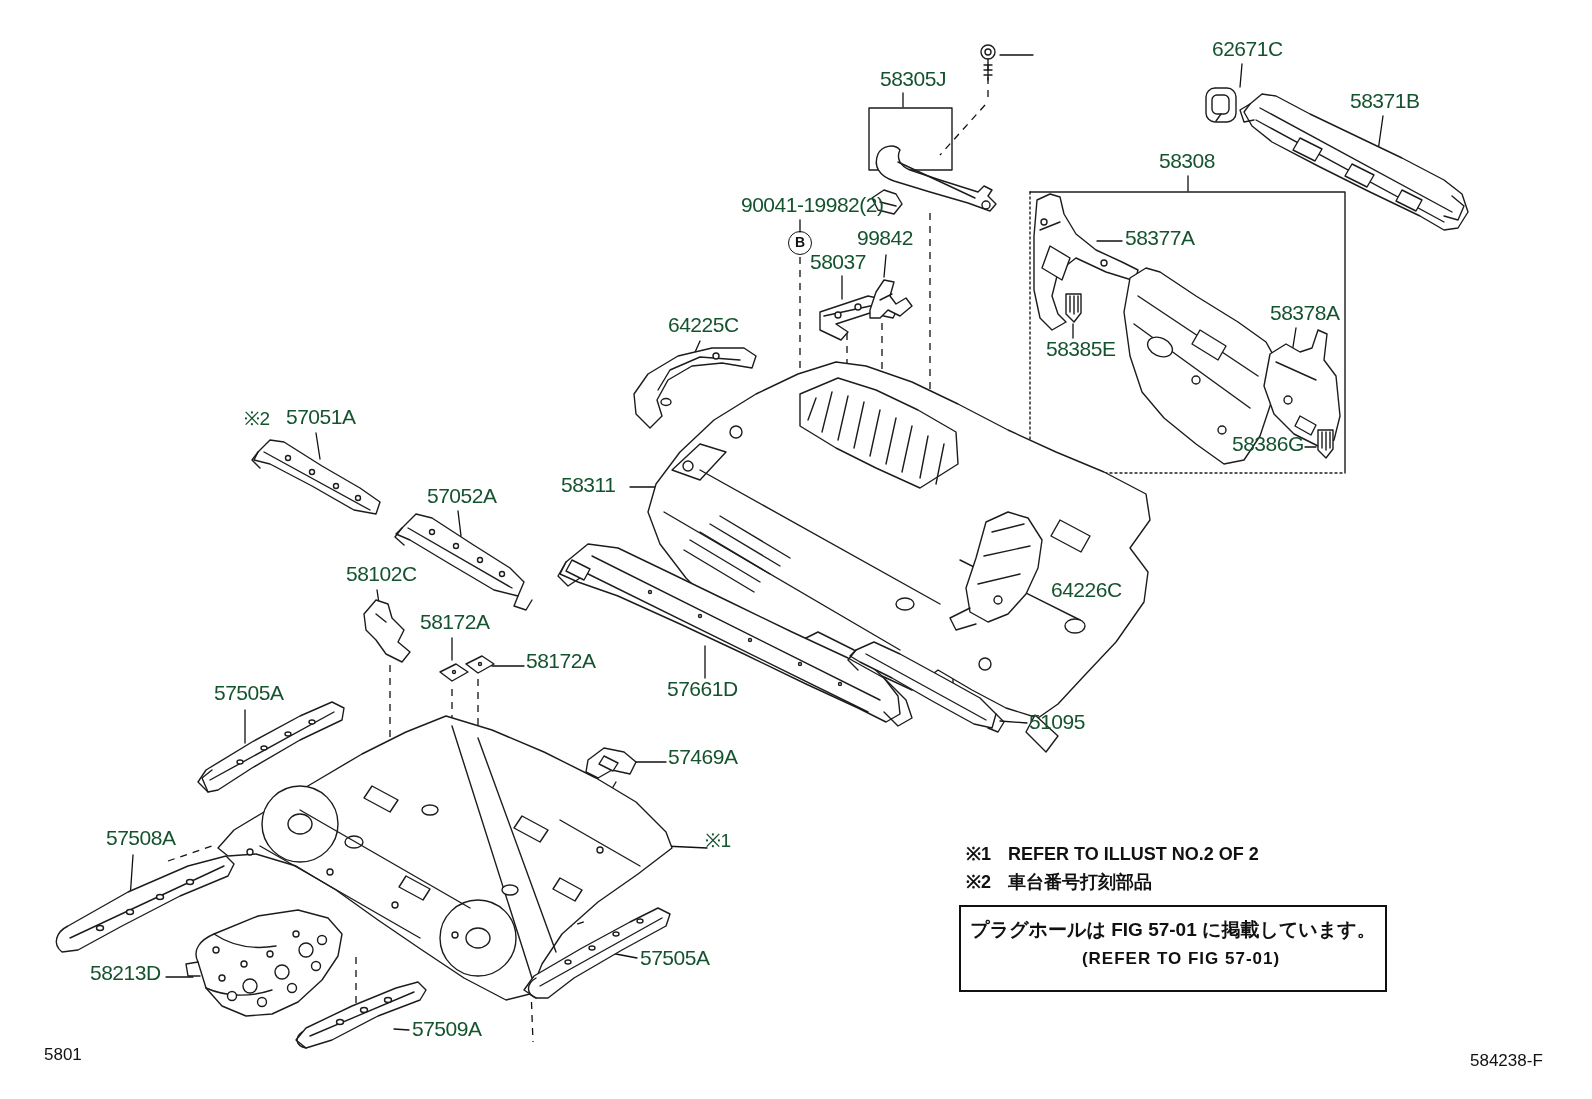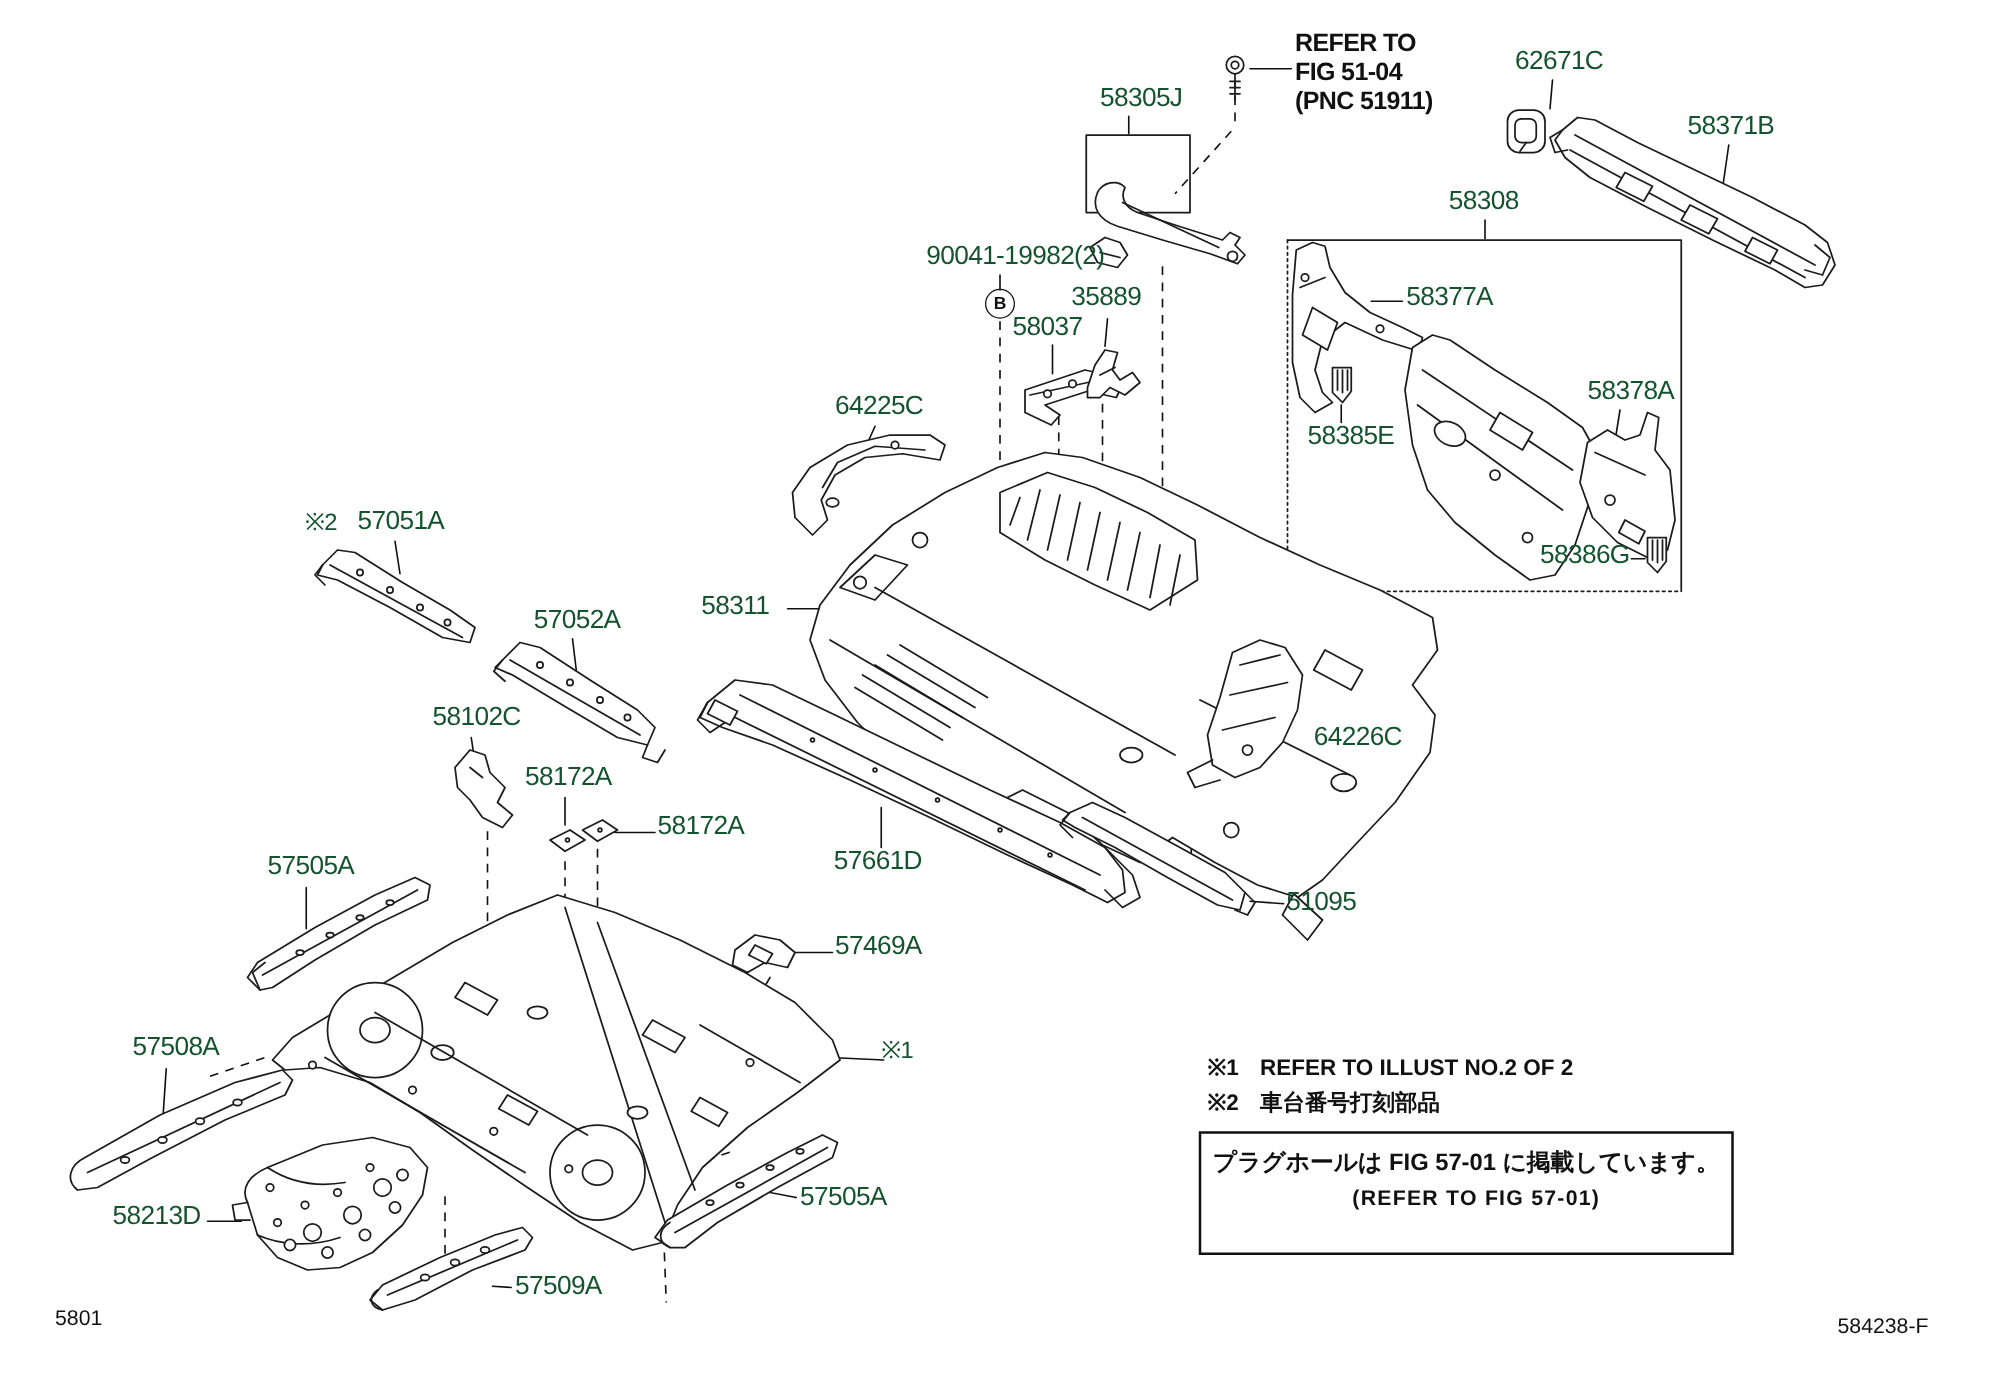--- a/index.html
+++ b/index.html
@@ -10,21 +10,21 @@
            white-space:pre;line-height:1;color:#14532d;}
   .callout.small{font-size:19px;}
   .refer{position:absolute;left:1036px;top:24px;font-weight:bold;font-size:20px;
          line-height:23px;white-space:pre-line;letter-spacing:-0.5px;}
   .bmark{position:absolute;left:788px;top:231px;width:22px;height:22px;
          border:1.6px solid #111;border-radius:50%;text-align:center;
          line-height:21px;font-size:14px;font-weight:bold;}
   .notes{position:absolute;left:966px;top:843px;font-size:18px;font-weight:bold;}
   .note-row{display:flex;margin-bottom:5px;line-height:1.25;}
   .note-mark{width:42px;}
-  .plug-box{position:absolute;left:959px;top:905px;width:428px;height:99px;
+  .plug-box{position:absolute;left:959px;top:905px;width:428px;height:87px;
             border:2px solid #111;text-align:center;box-sizing:border-box;}
   .plug-line1{margin-top:10px;font-size:19px;font-weight:bold;}
   .plug-line2{margin-top:6px;font-size:17px;font-weight:bold;letter-spacing:1px;margin-left:16px;}
   .footer-left{position:absolute;left:44px;top:1045px;font-size:17px;}
   .footer-right{position:absolute;left:1470px;top:1051px;font-size:17px;text-align:right;}
 </style>
 </head>
 <body>
 
 <div class="canvas">
@@ -291,32 +291,29 @@
       <ellipse cx="568" cy="962" rx="3" ry="2"></ellipse>
           <ellipse cx="592" cy="948" rx="3" ry="2"></ellipse>
           <ellipse cx="616" cy="934" rx="3" ry="2"></ellipse>
           <ellipse cx="640" cy="921" rx="3" ry="2"></ellipse>
       <path d="M536,998 c-10,-4 -10,-14 0,-20" fill="none"></path>
     </g>
 
   </g>
 </svg>
 
-<div class="refer">REFER TO
-FIG 51-04
-(PNC 51911)</div>
 <span class="bmark">B</span>
 
 <div id="callouts">
       <span class="callout" style="left: 880px; top: 68px; text-align: right;">58305J</span>
       <span class="callout" style="left: 1212px; top: 38px;">62671C</span>
       <span class="callout" style="left: 1350px; top: 90px;">58371B</span>
       <span class="callout" style="left: 1159px; top: 150px;">58308</span>
       <span class="callout" style="left: 741px; top: 194px;">90041-19982(2)</span>
-      <span class="callout" style="left: 857px; top: 227px;">35889</span>
+      <span class="callout" style="left: 857px; top: 227px;">99842</span>
       <span class="callout" style="left: 810px; top: 251px;">58037</span>
       <span class="callout" style="left: 1125px; top: 227px;">58377A</span>
       <span class="callout" style="left: 668px; top: 314px;">64225C</span>
       <span class="callout" style="left: 1270px; top: 302px;">58378A</span>
       <span class="callout" style="left: 1046px; top: 338px;">58385E</span>
       <span class="callout" style="left: 1232px; top: 433px;">58386G</span>
       <span class="callout small" style="left: 244px; top: 409px;">※2</span>
       <span class="callout" style="left: 286px; top: 406px;">57051A</span>
       <span class="callout" style="left: 427px; top: 485px;">57052A</span>
       <span class="callout" style="left: 561px; top: 474px;">58311</span>

